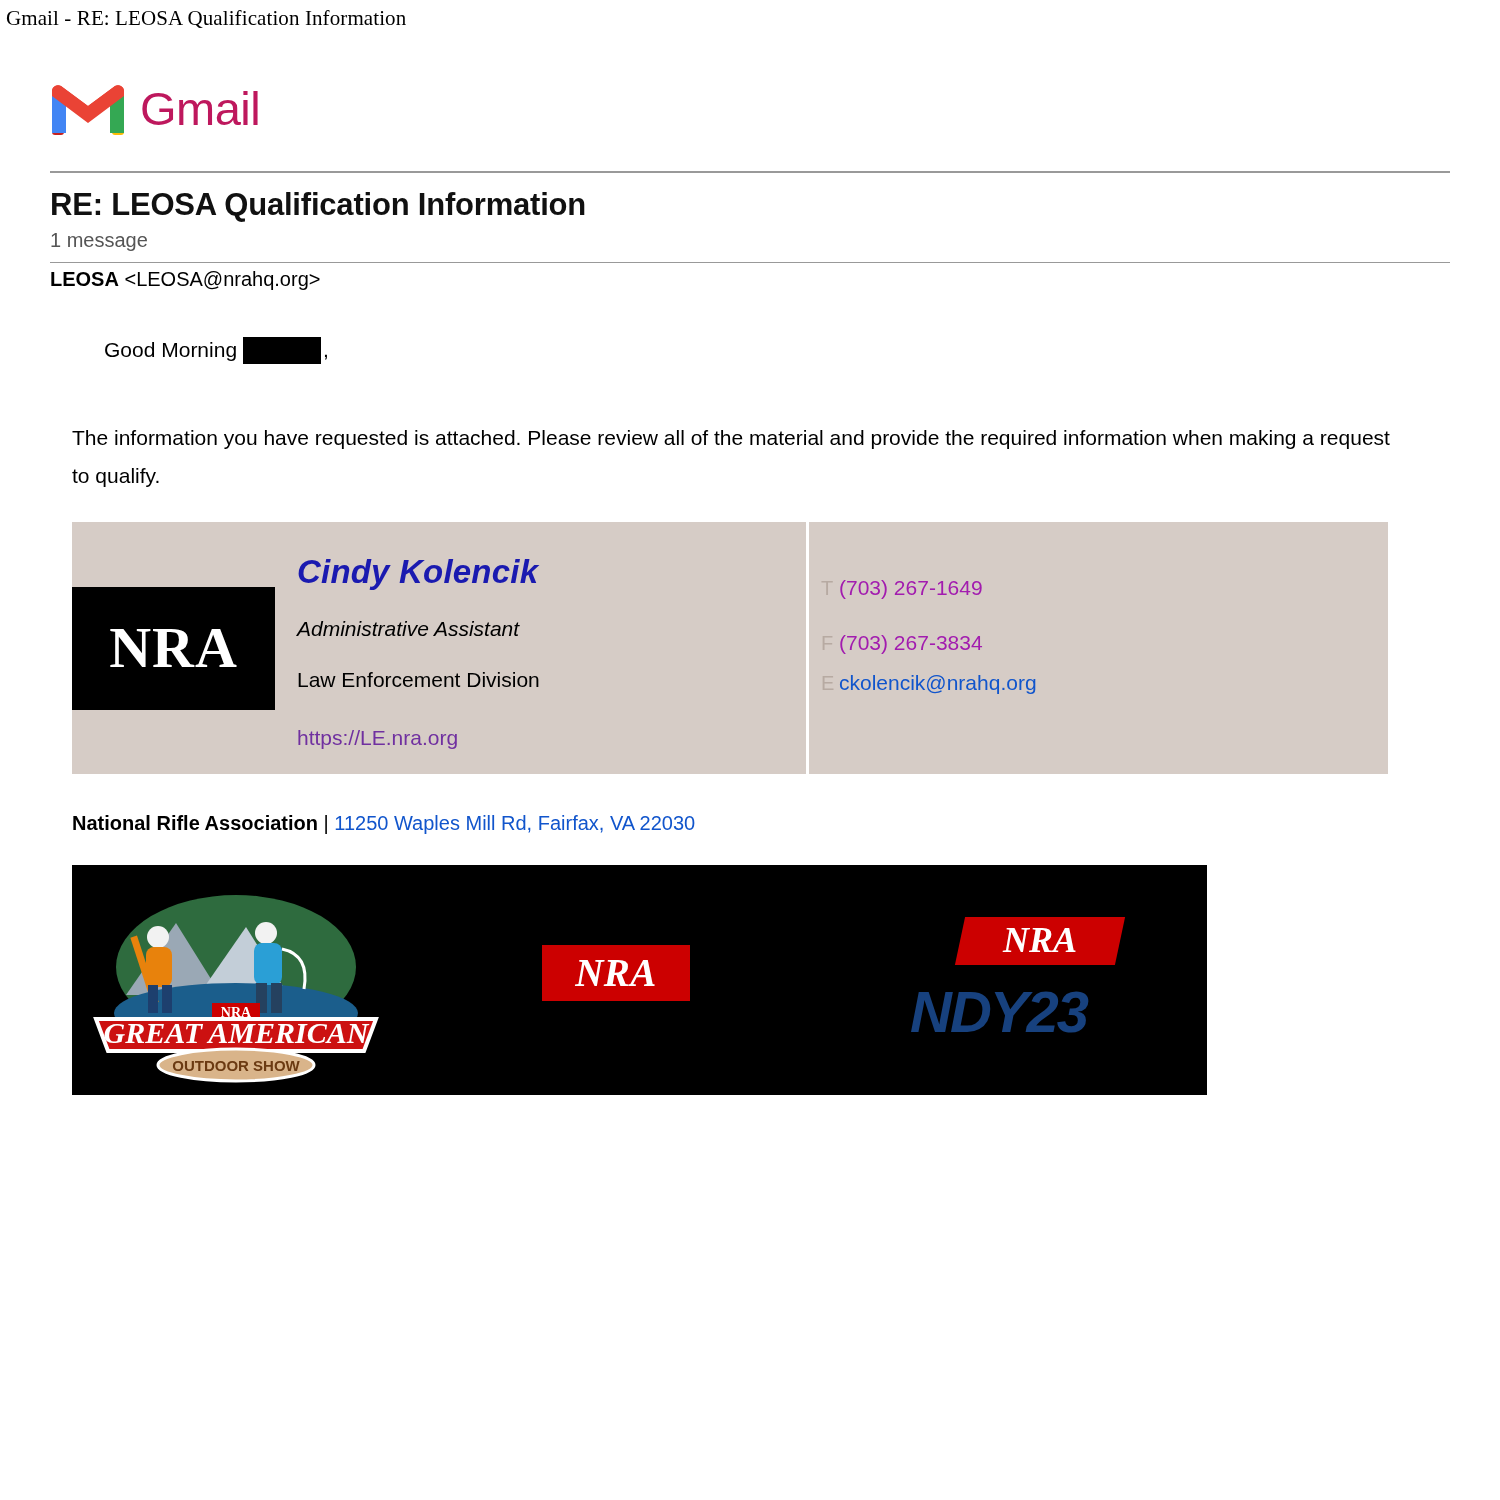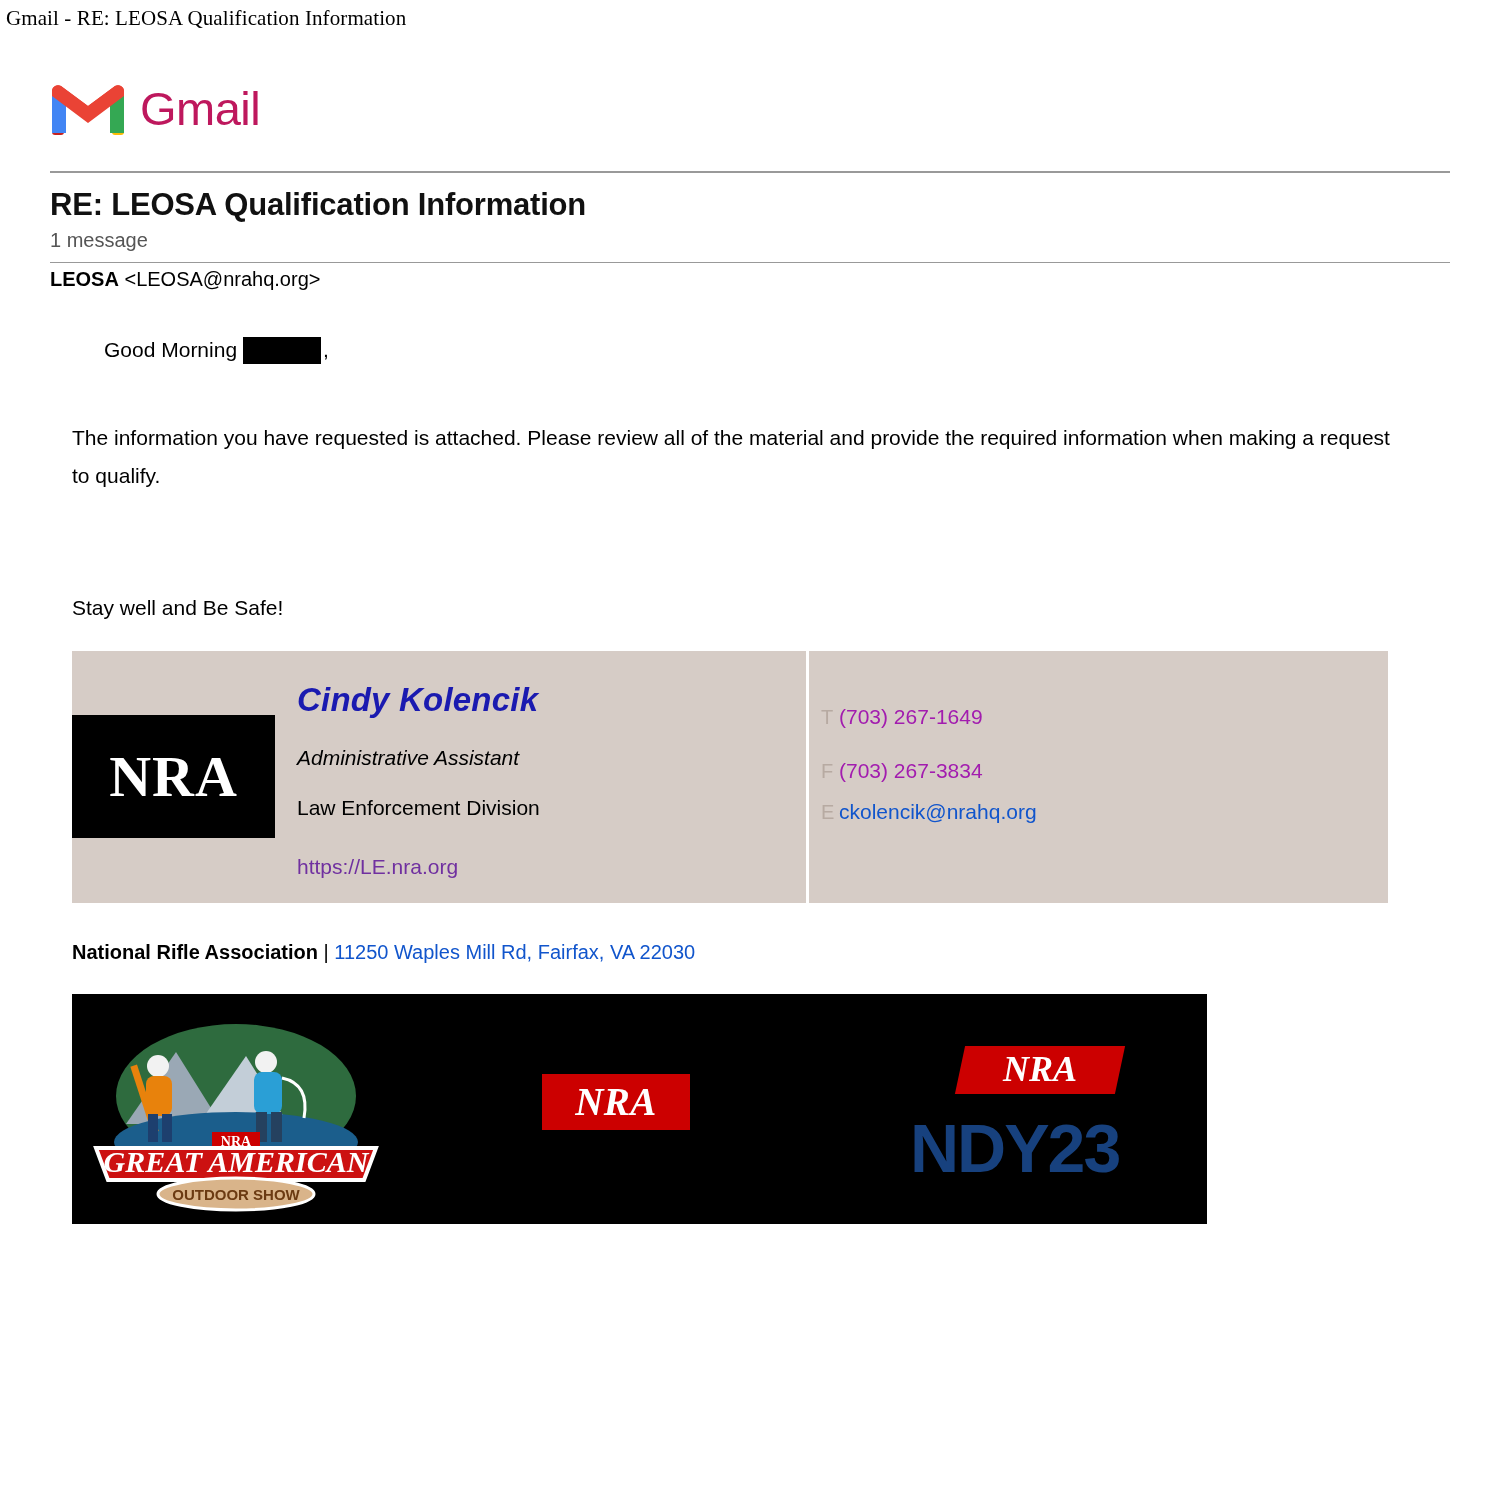--- a/index.html
+++ b/index.html
@@ -262,21 +262,22 @@
     font-family: "Liberation Serif", serif;
     font-weight: bold;
     font-style: italic;
     font-size: 36px;
     transform: skewX(12deg);
   }
   .indy-text {
     color: #17417e;
     font-family: "Liberation Sans", sans-serif;
     font-weight: bold;
-    font-size: 68px;
+    font-style: italic;
+    font-size: 58px;
     letter-spacing: -2px;
     margin-top: 2px;
     margin-left: 0px;
   }
 </style>
 </head>
 <body>
 
 <div class="page">
 
@@ -317,21 +318,20 @@
 
       <div class="greeting-row">
         <span>Good Morning</span>
         <span class="redaction"></span>
         <span>,</span>
       </div>
 
       <div class="para">The information you have requested is attached.  Please review all of the material and provide the required information when making a request to qualify.</div>
 
 
-      <div class="signoff">Stay well and Be Safe!</div>
 
       <div class="sig-card">
         <div class="sig-left">
           <div class="nra-logo-box">
             <span class="nra-logo-text">NRA</span>
           </div>
           <div class="sig-info">
             <div class="sig-name">Cindy Kolencik</div>
             <div class="sig-title">Administrative Assistant</div>
             <div class="sig-dept">Law Enforcement Division</div>

